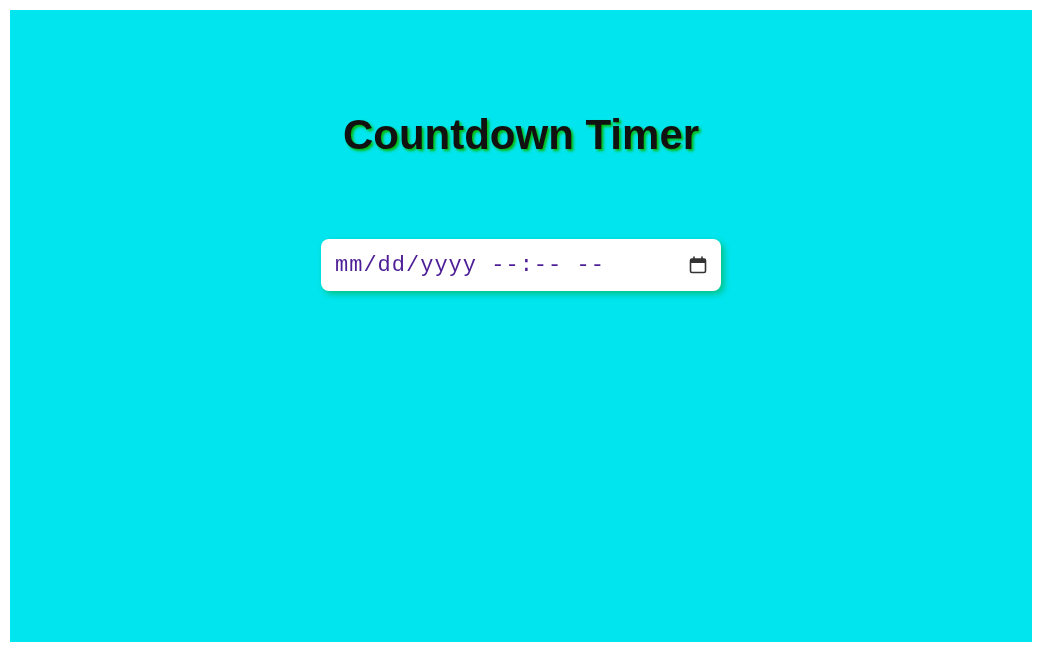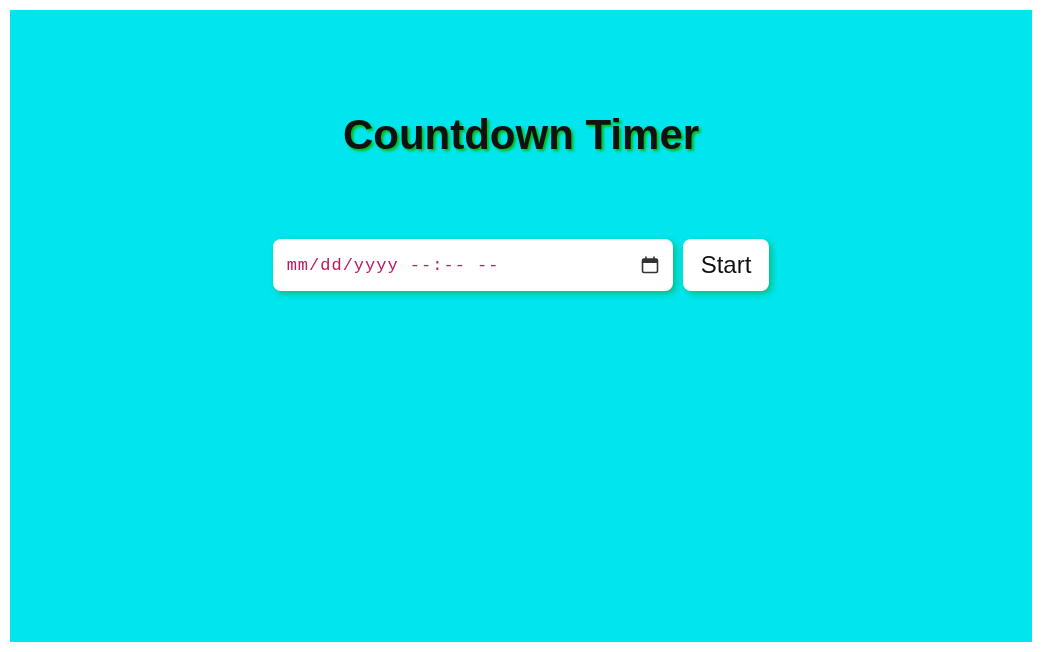--- a/index.html
+++ b/index.html
@@ -40,23 +40,23 @@
       gap: 10px;
     }
 
     .datetime-input {
       width: 400px;
       height: 52px;
       background: #ffffff;
       border: none;
       border-radius: 8px;
       padding: 0 14px 0 14px;
-      font-size: 17px;
+      font-size: 22px;
       font-family: "Courier New", monospace;
-      color: #be185d;
+      color: #4c1d95;
       letter-spacing: 1px;
       display: flex;
       align-items: center;
       justify-content: space-between;
       box-shadow: 3px 3px 6px rgba(0, 150, 0, 0.45);
       cursor: text;
     }
 
     .datetime-placeholder {
       flex: 1;
@@ -101,15 +101,14 @@
       <span class="calendar-icon">
         <svg width="18" height="18" viewBox="0 0 18 18">
           <rect x="1.5" y="3" width="15" height="13.5" rx="1.5" ry="1.5" fill="none" stroke="#333" stroke-width="1.6"></rect>
           <rect x="1.5" y="3" width="15" height="4" fill="#333"></rect>
           <line x1="5" y1="1" x2="5" y2="4.5" stroke="#333" stroke-width="1.6" stroke-linecap="round"></line>
           <line x1="13" y1="1" x2="13" y2="4.5" stroke="#333" stroke-width="1.6" stroke-linecap="round"></line>
         </svg>
       </span>
     </div>
 
-    <button class="start-button">Start</button>
   </div>
 </div>
 
 </body></html>

